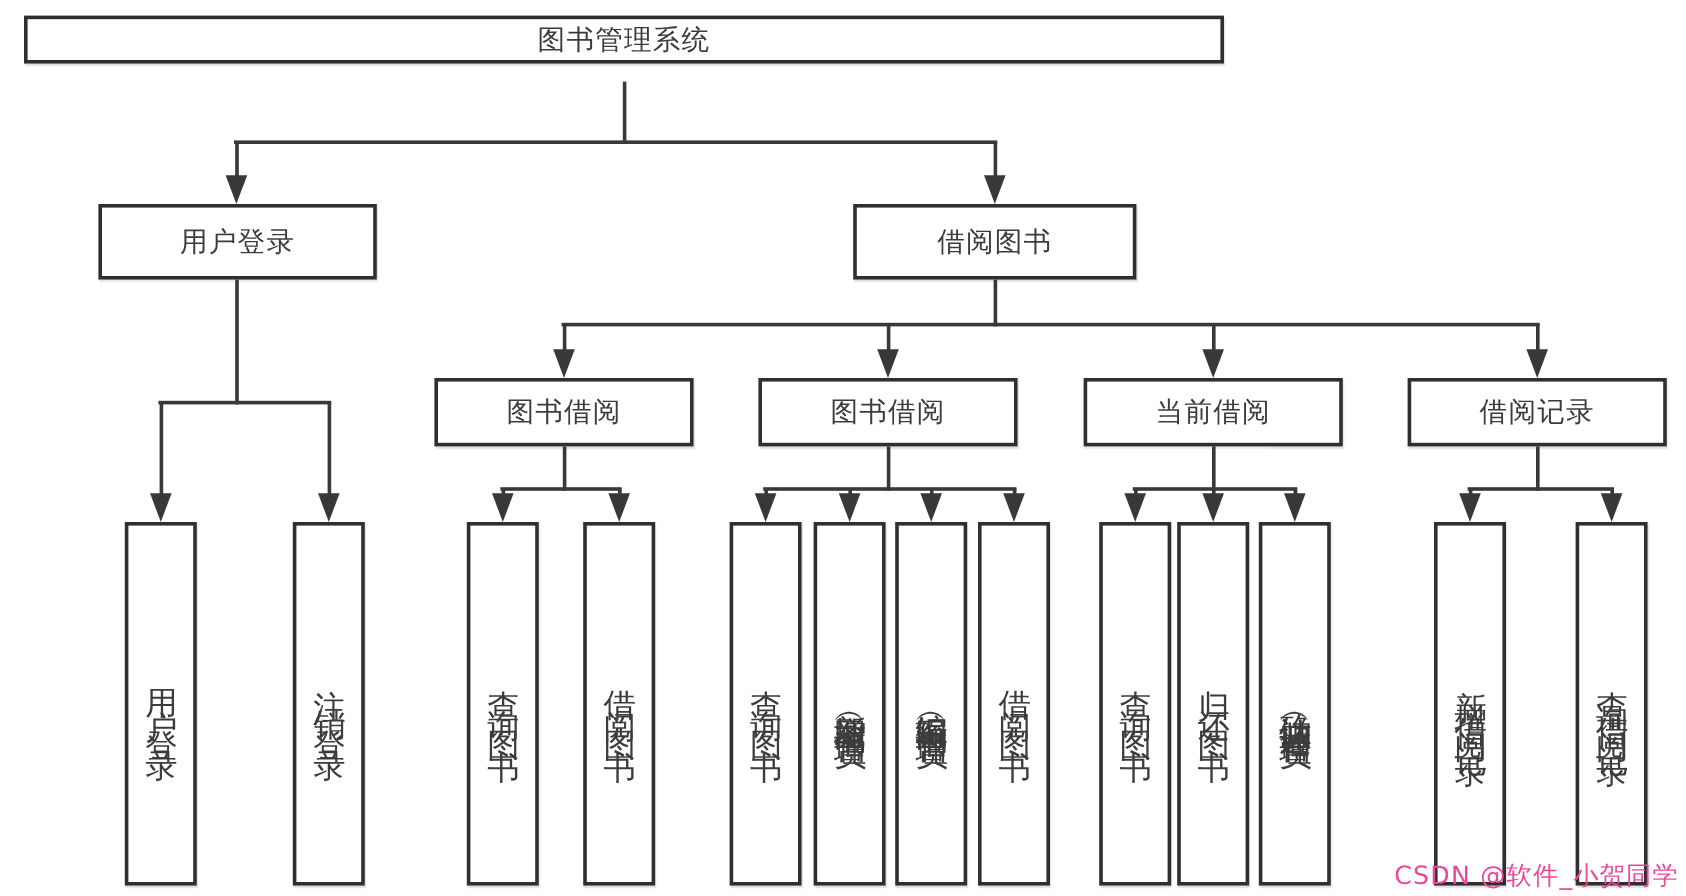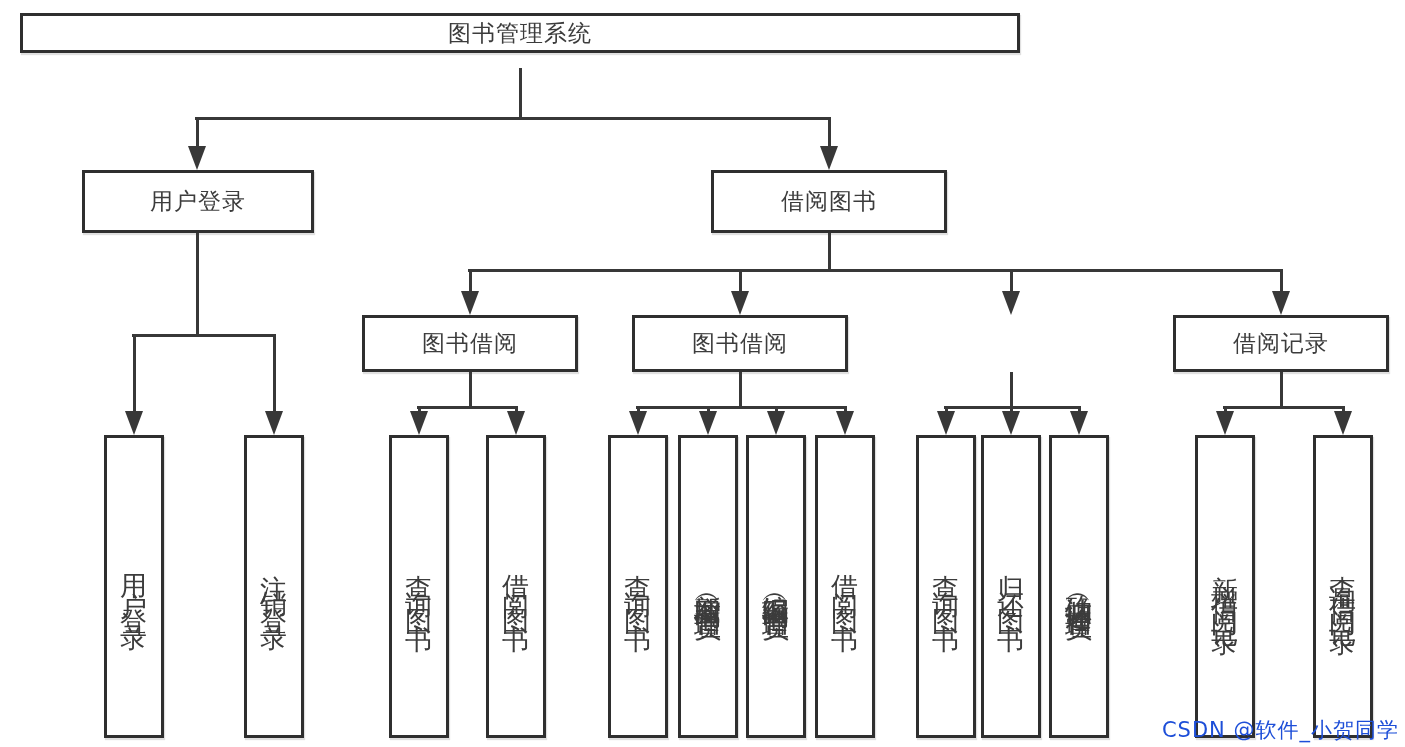--- a/index.html
+++ b/index.html
@@ -47,21 +47,21 @@
     width:0;height:0;
     border-left:9px solid transparent;
     border-right:9px solid transparent;
     border-top:24px solid #383838;
   }
   .watermark{
     position:absolute;
     top:716px;
     right:6px;
     font-size:21px;
-    color:#1d4ed8;
+    color:#ec4899;
     letter-spacing:1px;
     z-index:10;
     white-space:nowrap;
   }
 </style>
 </head>
 <body>
 
 <div id="canvas">
 
@@ -74,20 +74,23 @@
   </div>
   <div class="box" style="left:711px;top:170px;width:236px;height:63px">
     <span class="h-label">借阅图书</span>
   </div>
 
   <div class="box" style="left:362px;top:315px;width:216px;height:57px">
     <span class="h-label">图书借阅</span>
   </div>
   <div class="box" style="left:632px;top:315px;width:216px;height:57px">
     <span class="h-label">图书借阅</span>
+  </div>
+  <div class="box" style="left:903px;top:315px;width:216px;height:57px">
+    <span class="h-label">当前借阅</span>
   </div>
   <div class="box" style="left:1173px;top:315px;width:216px;height:57px">
     <span class="h-label">借阅记录</span>
   </div>
 
   <div class="box leaf" style="left:104px">
     <span class="v-label" style="letter-spacing: 17px;">用户登录</span>
   </div>
   <div class="box leaf" style="left:244px">
     <span class="v-label" style="letter-spacing: 17px;">注销登录</span>

